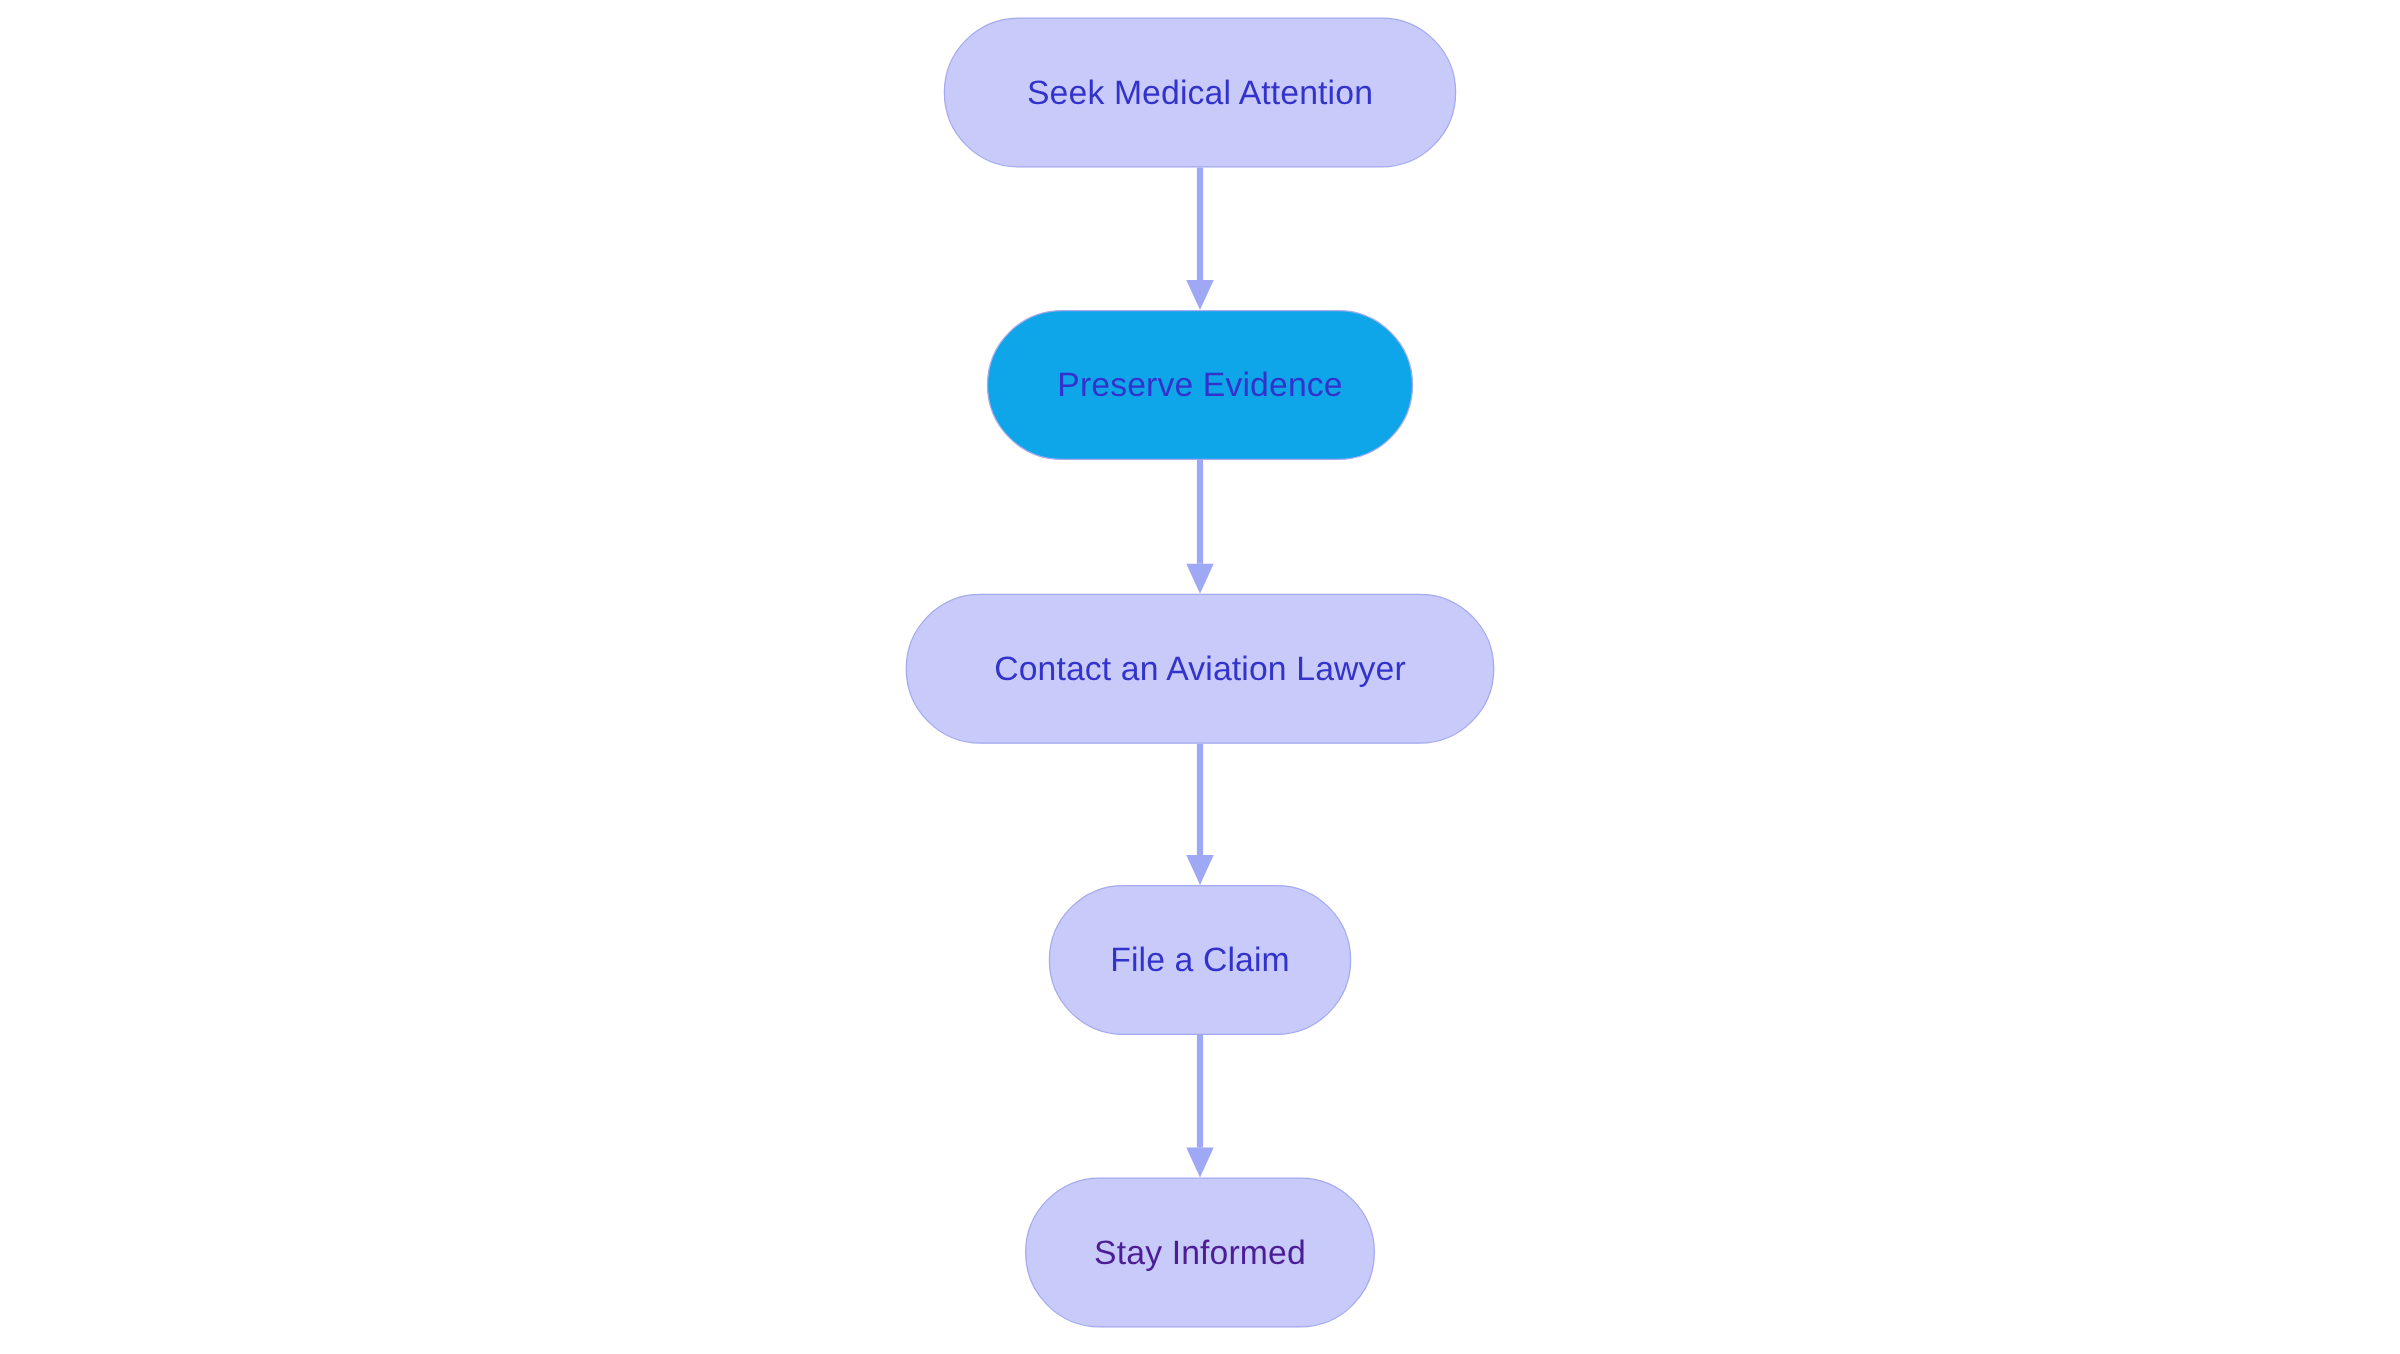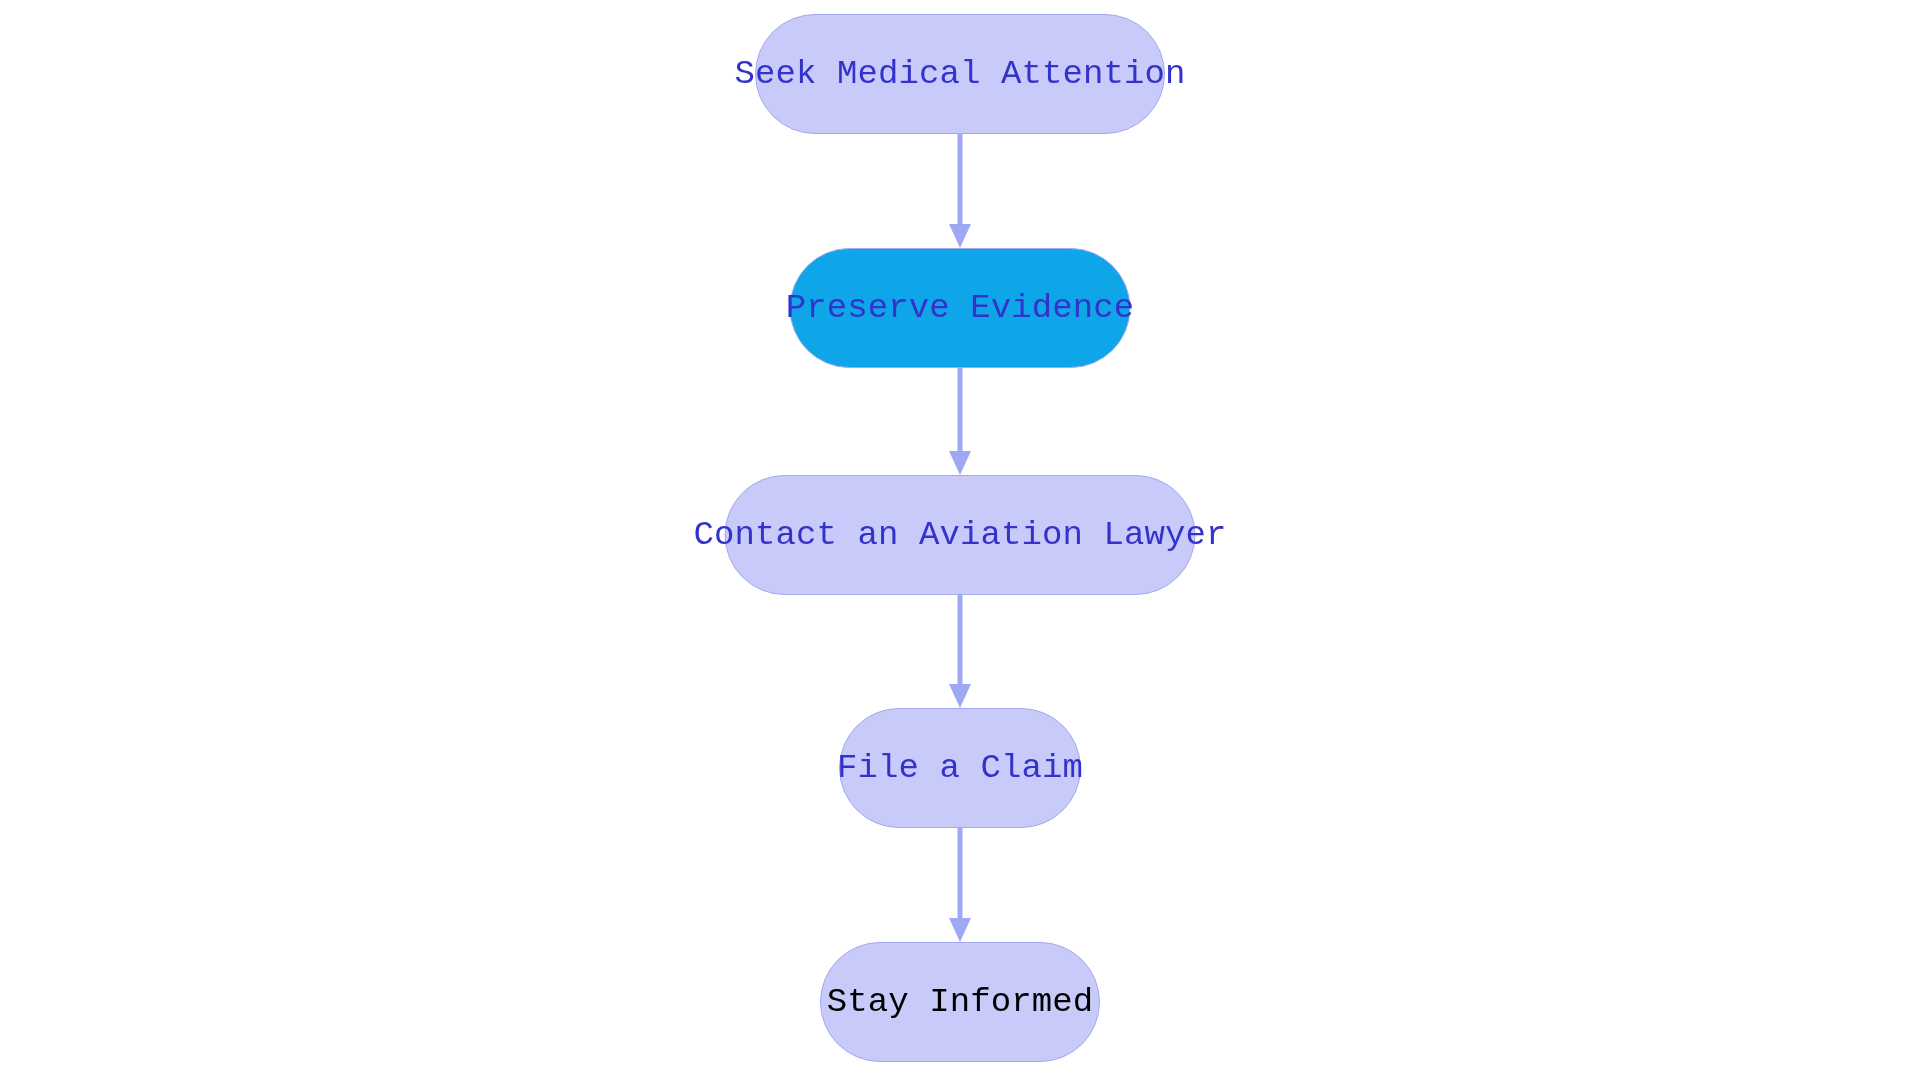--- a/index.html
+++ b/index.html
@@ -30,22 +30,22 @@
     display: flex;
     align-items: center;
     justify-content: center;
     background: #c8cbfa;
     border: 1.6px solid #a3a9ee;
     border-radius: 60px;
     transform: translateX(-50%);
     z-index: 2;
   }
   .node-label {
-    font-family: Liberation Mono, monospace;
-    font-size: 34px;
+    font-family: Liberation Sans, sans-serif;
+    font-size: 27px;
     font-weight: 400;
     color: #3333cc;
     letter-spacing: 0.1px;
     white-space: nowrap;
     line-height: 1;
   }
 
   
   .connector {
     position: absolute;
@@ -107,16 +107,16 @@
 
   <div class="node" style="left: 960px; top: 708px; width: 242px; height: 120px; background: rgb(200, 203, 250); border-color: rgb(163, 169, 238);">
     <span class="node-label" style="color: rgb(51, 51, 204);">File a Claim</span>
   </div>
 
   <div class="node" style="left: 960px; top: 475px; width: 471px; height: 120px; background: rgb(200, 203, 250); border-color: rgb(163, 169, 238);">
     <span class="node-label" style="color: rgb(51, 51, 204);">Contact an Aviation Lawyer</span>
   </div>
 
   <div class="node" style="left: 960px; top: 942px; width: 280px; height: 120px; background: rgb(200, 203, 250); border-color: rgb(163, 169, 238);">
-    <span class="node-label" style="color: #000000;">Stay Informed</span>
+    <span class="node-label" style="color: #4c1d95;">Stay Informed</span>
   </div>
 
 </div>
 
 </body></html>

